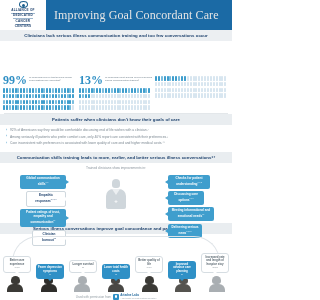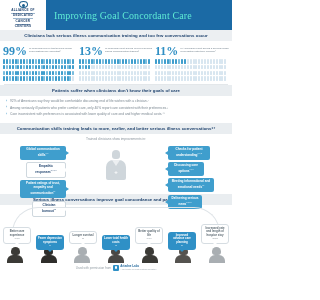--- a/index.html
+++ b/index.html
@@ -25,35 +25,35 @@
     font-size: 3.1px; letter-spacing: 0.25px; color:#1b3f6b; font-weight:700;
     line-height: 3.6px; display:block; white-space:nowrap;
     border-bottom: 0.4px solid #9fb8cf; padding-bottom:0.3px;
   }
   .logo-lines span:last-child { border-bottom:none; }
   .header-bar {
     flex: 1; background: #1b6aa5;
     display: flex; align-items: center; padding-left: 8px;
   }
   .header-title {
-    color:#5eead4; font-family:"Liberation Serif", serif;
-    font-size: 10px; letter-spacing: 0.1px; font-weight:400; white-space:nowrap;
+    color:#e5e5e5; font-family:"Liberation Serif", serif;
+    font-size: 12px; letter-spacing: 0.1px; font-weight:400; white-space:nowrap;
   }
 
   
   .banner {
     background:#e9edf0; text-align:center;
     padding:3px 6px; color:#1b3f6b; font-weight:700;
     font-size:4.3px; letter-spacing:0.05px; line-height:5px;
   }
   .banner.b1 { background:#eceff2; }
 
   
   .stats { display:flex; padding:4px 3px 3px 3px; gap:2px; }
-  .stat { flex:1; }
+  .stat { flex:1;margin-top:29px; }
   .stat-top { display:flex; align-items:flex-start; gap:2px; }
   .stat-num {
     font-family:"Liberation Serif", serif; font-weight:700;
     font-size:12px; color:#2f8fc4; line-height:12px; white-space:nowrap;
   }
   .stat-cap {
     font-size:2.5px; line-height:3.1px; color:#6a7a86; padding-top:1.5px;
   }
   .dotgrid { margin-top:2px; display:flex; flex-direction:column; gap:1.2px; }
   .dotrow { display:flex; gap:0.9px; }
@@ -420,24 +420,20 @@
             <div class="dot"></div>
             <div class="dot"></div>
             <div class="dot"></div>
             <div class="dot"></div>
             <div class="dot"></div>
             <div class="dot"></div>
           </div>
         </div>
     </div>
     <div class="stat">
-      <div class="stat-top">
-        <div class="stat-num">11%</div>
-        <div class="stat-cap">of Americans report having a serious illness conversation with their clinician²</div>
-      </div>
       <div class="dotgrid">
           <div class="dotrow">
             <div class="dot on"></div>
             <div class="dot on"></div>
             <div class="dot on lt"></div>
             <div class="dot on"></div>
             <div class="dot on"></div>
             <div class="dot on lt"></div>
             <div class="dot on"></div>
             <div class="dot on"></div>

